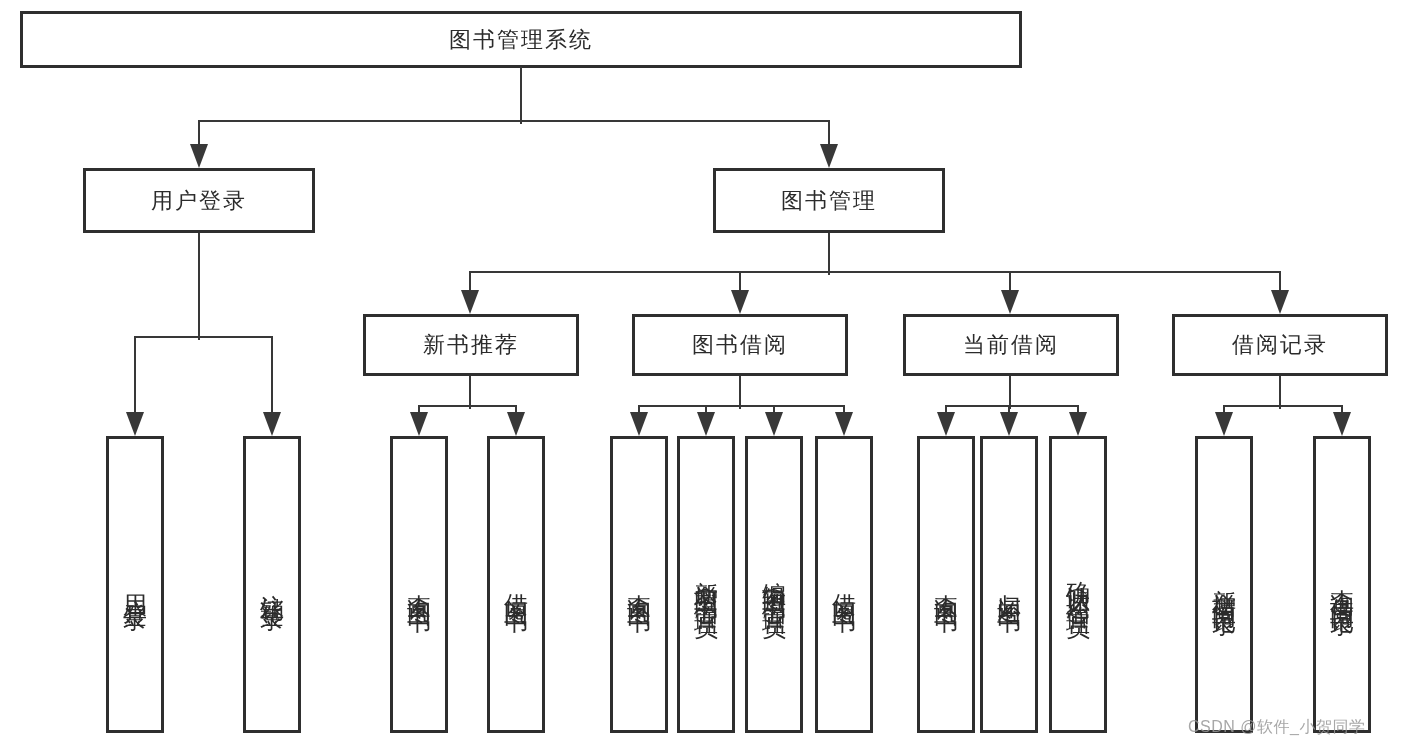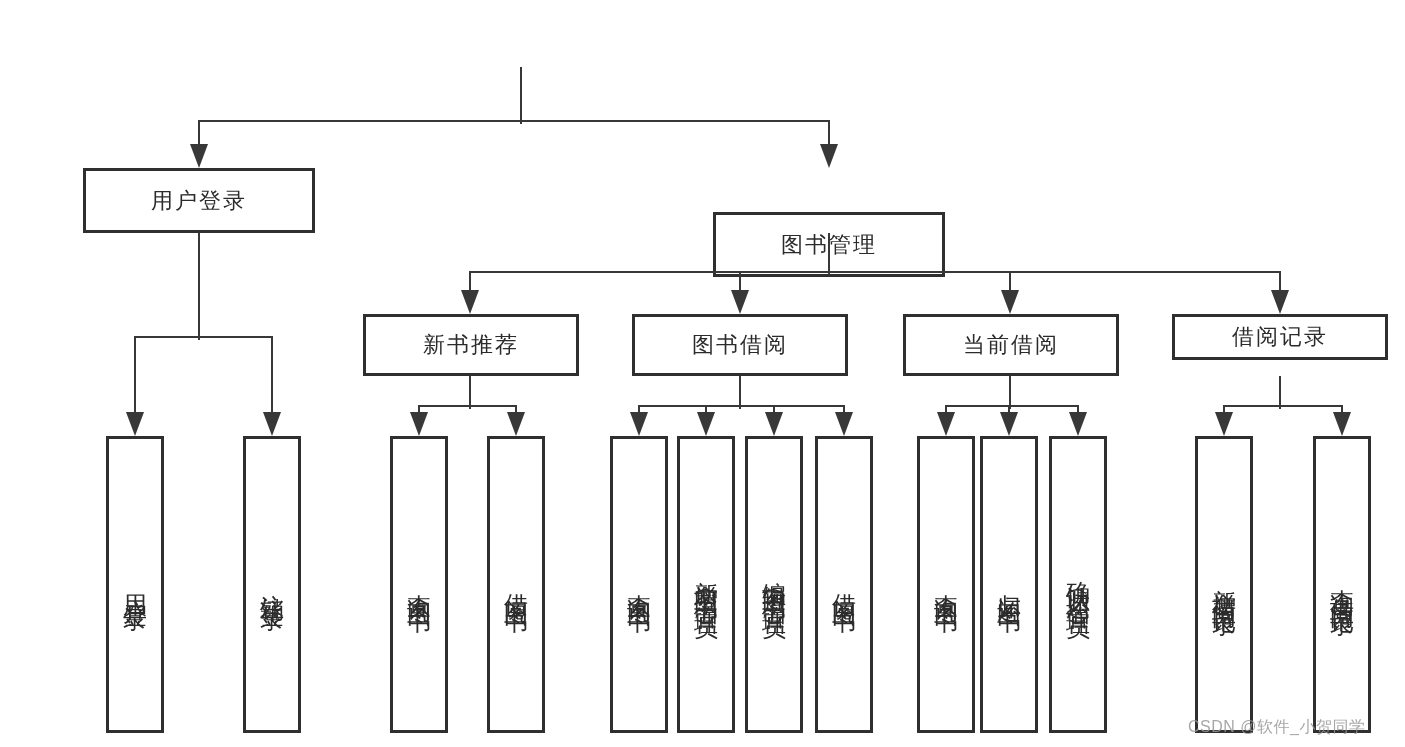--- a/index.html
+++ b/index.html
@@ -14,25 +14,25 @@
   }
   .h{font-size:22px;letter-spacing:2px;}
   .leaf{
     writing-mode:vertical-rl;text-orientation:mixed;
     font-size:24px;letter-spacing:5px;line-height:1;
     width:58px;top:436px;height:297px;
   }
   
   #b-root {left:20px; top:11px; width:1002px;height:57px;}
   #b-l2-0 {left:83px; top:168px;width:232px; height:65px;}
-  #b-l2-1 {left:713px;top:168px;width:232px; height:65px;margin-top:44px;}
+  #b-l2-1 {left:713px;top:168px;width:232px; height:65px;}
   #b-l3-0 {left:363px;top:314px;width:216px; height:62px;text-align:center;}
   #b-l3-1 {left:632px;top:314px;width:216px; height:62px;}
   #b-l3-2 {left:903px;top:314px;width:216px; height:62px;}
-  #b-l3-3 {left:1172px;top:314px;width:216px;height:46px;}
+  #b-l3-3 {left:1172px;top:314px;width:216px;height:62px;}
   
   #b-leaf-0 {left:106px;}
   #b-leaf-1 {left:243px;}
   #b-leaf-2 {left:390px;}
   #b-leaf-3 {left:487px;}
   #b-leaf-4 {left:610px;}
   #b-leaf-5 {left:677px;}
   #b-leaf-6 {left:745px;}
   #b-leaf-7 {left:815px;}
   #b-leaf-8 {left:917px;}
@@ -52,20 +52,21 @@
     position:absolute;left:1188px;top:717px;width:215px;height:26px;
     color:rgba(152,152,152,0.85);font-size:16px;white-space:nowrap;z-index:5;
     letter-spacing:0.5px;
   }
 </style>
 </head>
 <body>
 
 <div id="canvas">
 
+  <div class="box h" id="b-root">图书管理系统</div>
 
   <div class="box h" id="b-l2-0">用户登录</div>
   <div class="box h" id="b-l2-1">图书管理</div>
 
   <div class="box h" id="b-l3-0">新书推荐</div>
   <div class="box h" id="b-l3-1">图书借阅</div>
   <div class="box h" id="b-l3-2">当前借阅</div>
   <div class="box h" id="b-l3-3">借阅记录</div>
 
   <div class="box leaf" id="b-leaf-0">用户登录</div>

